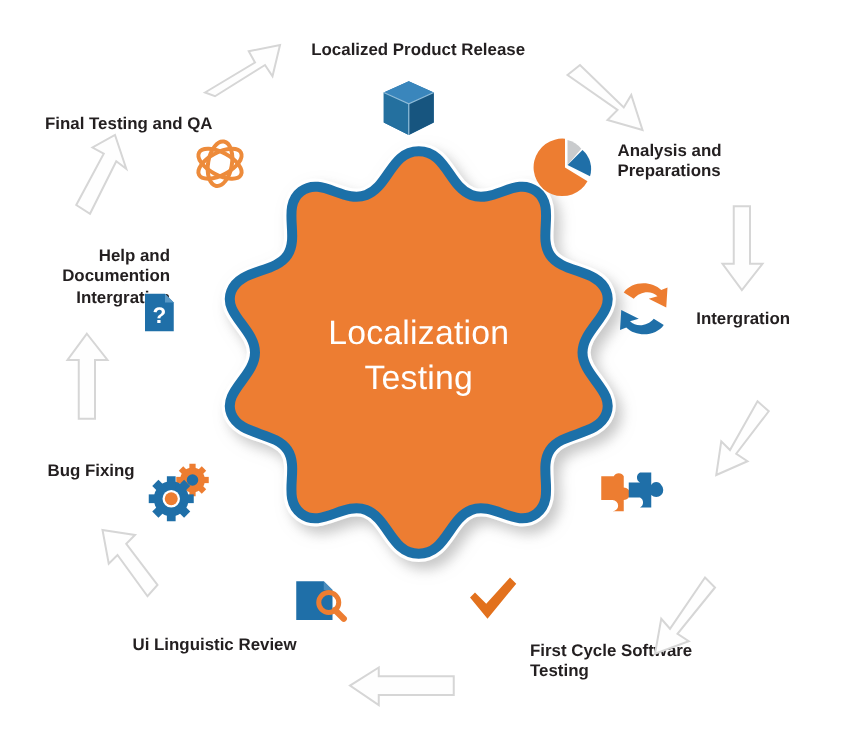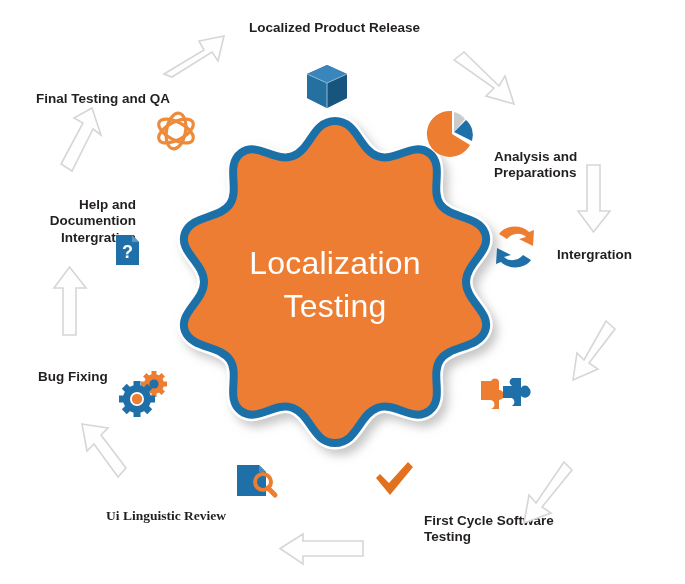--- a/index.html
+++ b/index.html
@@ -31,21 +31,21 @@
     position: absolute;
     left: 0;
     top: 0;
     width: 420px;
     height: 400px;
     display: flex;
     flex-direction: column;
     align-items: center;
     justify-content: center;
     color: #ffffff;
-    font-size: 32px;
+    font-size: 27px;
     line-height: 1.33;
     text-align: center;
     letter-spacing: 0.2px;
     pointer-events: none;
   }
   
   .label {
     position: absolute;
     color: #231f20;
     font-size: 13.5px;
@@ -125,33 +125,33 @@
                  C 132 26 150 48 168 41
                  C 186 34 188 6 210 6 Z" transform="translate(0,30)" fill="#ED7D31" stroke="#1F6FA8" stroke-width="8" stroke-linejoin="round"></path>
       </g>
     </svg>
     <div id="hub-text">
       <span>Localization</span>
       <span>Testing</span>
     </div>
   </div>
 
-  <div class="label" style="left:249px; top:20px;">Localized Product Release</div>
+  <div class="label" style="left:249px; top:32px;">Localized Product Release</div>
   <div class="icon" style="left:303px; top:62px;">
     <svg width="48" height="50" viewBox="0 0 48 50" xmlns="http://www.w3.org/2000/svg">
       <polygon points="24,3 44,12 44,36 24,46 4,36 4,12" fill="#1F6FA8"></polygon>
       <polygon points="24,3 44,12 24,21 4,12" fill="#3A86BC"></polygon>
       <polygon points="24,21 44,12 44,36 24,46" fill="#17557F"></polygon>
       <polygon points="4,12 24,21 24,46 4,36" fill="#24709F"></polygon>
       <polyline points="4,12 24,21 44,12" fill="none" stroke="#8fbcd9" stroke-width="1"></polyline>
       <line x1="24" y1="21" x2="24" y2="46" stroke="#8fbcd9" stroke-width="1"></line>
     </svg>
   </div>
 
-  <div class="label" style="left:494px; top:113px;margin-top:36px;">Analysis and
+  <div class="label" style="left:494px; top:113px;">Analysis and
 Preparations</div>
   <div class="icon" style="left:426px; top:108px;">
     <svg width="54" height="52" viewBox="0 0 54 52" xmlns="http://www.w3.org/2000/svg">
 
       <path d="M26 26 L26 3 A23 23 0 1 0 44 37 Z" fill="#ED7D31"></path>
 
       <path d="M28 24 L46 33 A20 20 0 0 0 40 12 Z" fill="#1F6FA8"></path>
 
       <path d="M28 24 L39 11 A20 20 0 0 0 28 4 Z" fill="#C9CBCD"></path>
     </svg>
@@ -177,21 +177,21 @@
   </div>
 
   <div class="label" style="left:388px; top:513px;margin-left:36px;">First Cycle Software
 Testing</div>
   <div class="icon" style="left:370px; top:458px;">
     <svg width="48" height="44" viewBox="0 0 48 44" xmlns="http://www.w3.org/2000/svg">
       <path d="M6 20 L10 16 L19 25 L38 4 L43 9 L20 37 Z" fill="#E2711D"></path>
     </svg>
   </div>
 
-  <div class="label" style="left:106px; top:508px;font-family:Liberation Serif, serif;">Ui Linguistic Review</div>
+  <div class="label" style="left:106px; top:508px;">Ui Linguistic Review</div>
   <div class="icon" style="left:232px; top:460px;">
     <svg width="48" height="44" viewBox="0 0 48 44" xmlns="http://www.w3.org/2000/svg">
       <path d="M5 5 H27 L34 12 V36 H5 Z" fill="#1F6FA8"></path>
       <path d="M27 5 L34 12 H27 Z" fill="#4a8cbd"></path>
       <circle cx="31" cy="22" r="8" fill="none" stroke="#ED7D31" stroke-width="4"></circle>
       <line x1="36" y1="28" x2="43" y2="35" stroke="#ED7D31" stroke-width="5" stroke-linecap="round"></line>
     </svg>
   </div>
 
   <div class="label" style="left:38px; top:369px;">Bug Fixing</div>

